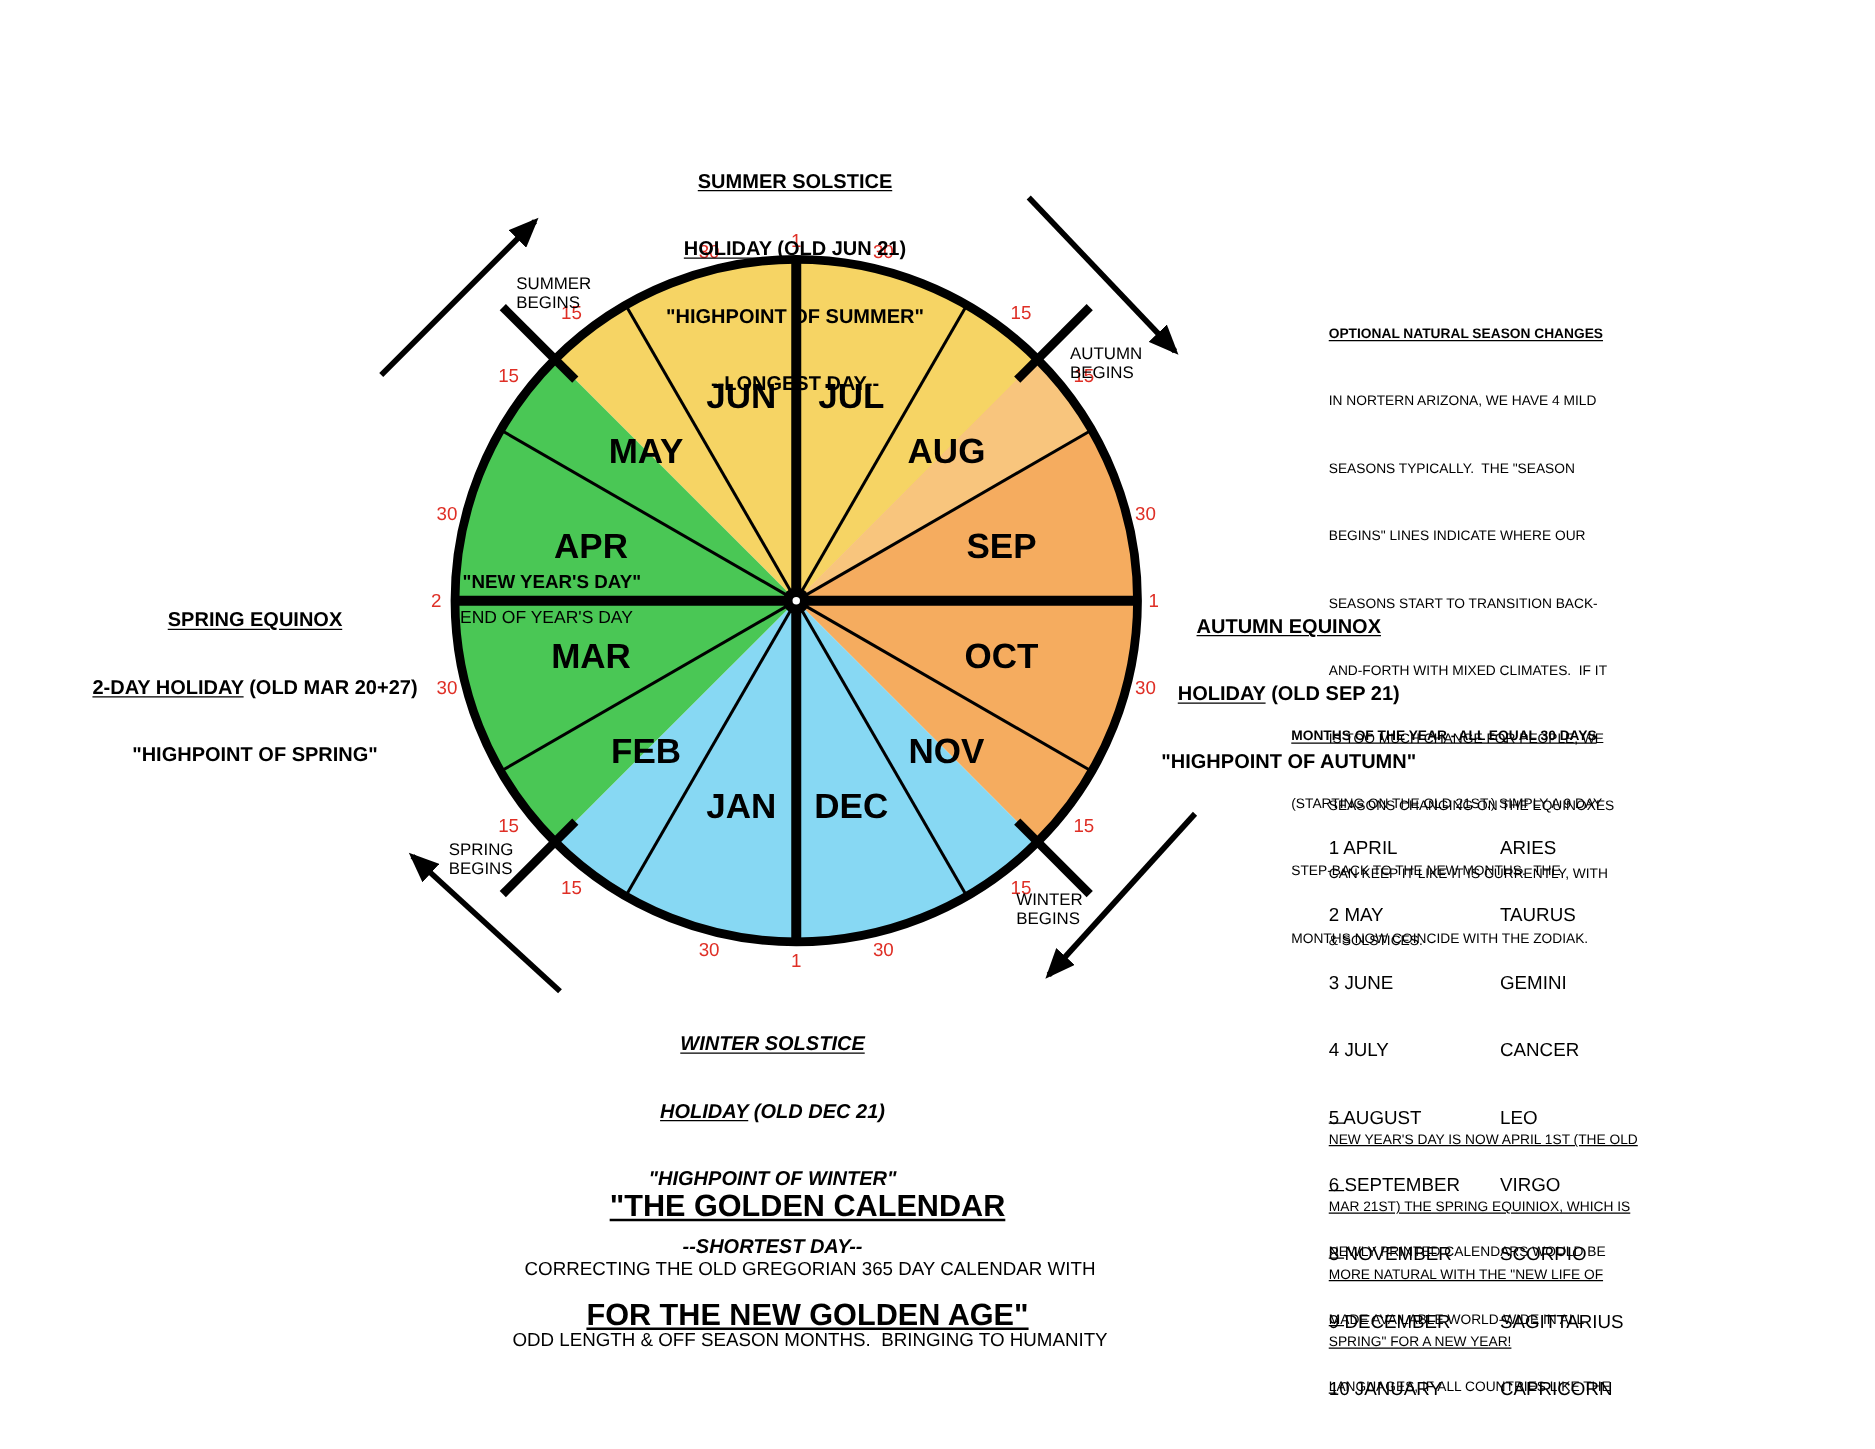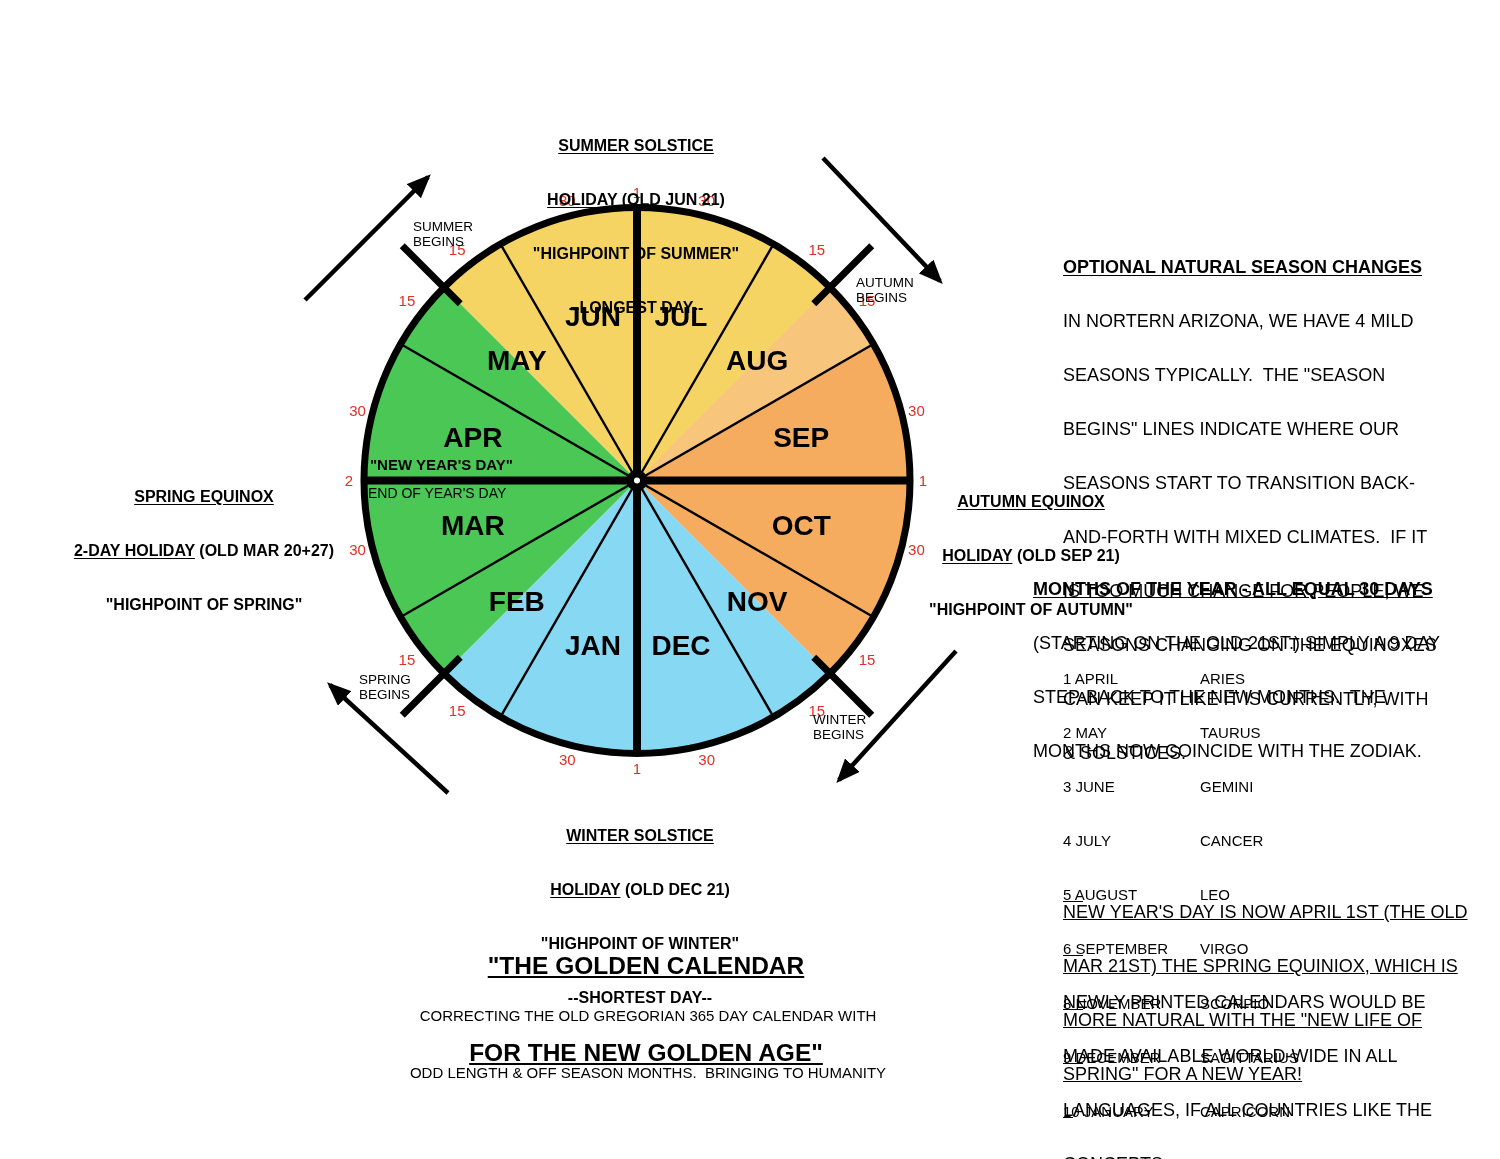--- a/index.html
+++ b/index.html
@@ -11,21 +11,21 @@
   .mon{font-family:"Liberation Sans","DejaVu Sans",sans-serif;font-weight:700;font-size:28px;fill:#000;}
   .tick{font-family:"Liberation Sans","DejaVu Sans",sans-serif;font-size:15px;}
   .season-lbl{font-family:"Liberation Sans","DejaVu Sans",sans-serif;font-size:13.5px;fill:#000;}
   .center-bold{font-family:"Liberation Sans","DejaVu Sans",sans-serif;font-weight:700;font-size:15px;fill:#000;}
   .center-reg{font-family:"Liberation Sans","DejaVu Sans",sans-serif;font-size:14px;fill:#000;}
 
   
   .blk{position:absolute;white-space:pre;}
   .callout{font-weight:700;font-size:16px;line-height:18px;text-align:center;}
   .u{text-decoration:underline;text-underline-offset:2px;}
-  .panel{font-size:18px;line-height:18px;}
+  .panel{font-size:11px;line-height:18px;}
   .panel .ph{font-weight:700;text-decoration:underline;text-underline-offset:2px;}
   .mz-row{display:flex;line-height:18.1px;font-size:15px;align-items:flex-end;}
   .mz-month{width:137px;}
   .title-blk{font-weight:700;font-size:24.5px;line-height:29px;text-align:center;}
   .footer-blk{font-size:15px;line-height:19px;text-align:center;}
 </style>
 </head>
 <body>
 
 <div id="page">
@@ -147,21 +147,21 @@
     <div><span class="u">2-DAY HOLIDAY</span><span> (OLD MAR 20+27)</span></div>
     <div>"HIGHPOINT OF SPRING"</div>
   </div>
 
   <div class="blk callout" style="left:856px;top:457px;width:350px;">
     <div><span class="u">AUTUMN EQUINOX</span></div>
     <div><span class="u">HOLIDAY</span><span> (OLD SEP 21)</span></div>
     <div>"HIGHPOINT OF AUTUMN"</div>
   </div>
 
-  <div class="blk callout" style="left:465px;top:791px;width:350px;">
+  <div class="blk callout" style="left:443px;top:791px;width:350px;font-style:italic;">
     <div><span class="u">WINTER SOLSTICE</span></div>
     <div><span class="u">HOLIDAY</span><span> (OLD DEC 21)</span></div>
     <div>"HIGHPOINT OF WINTER"</div>
     <div>--SHORTEST DAY--</div>
   </div>
 
   <div class="blk panel" style="left:1063px;top:222px;width:410px;">
     <div class="ph">OPTIONAL NATURAL SEASON CHANGES</div>
     <div>IN NORTERN ARIZONA, WE HAVE 4 MILD</div>
     <div>SEASONS TYPICALLY.  THE "SEASON</div>

